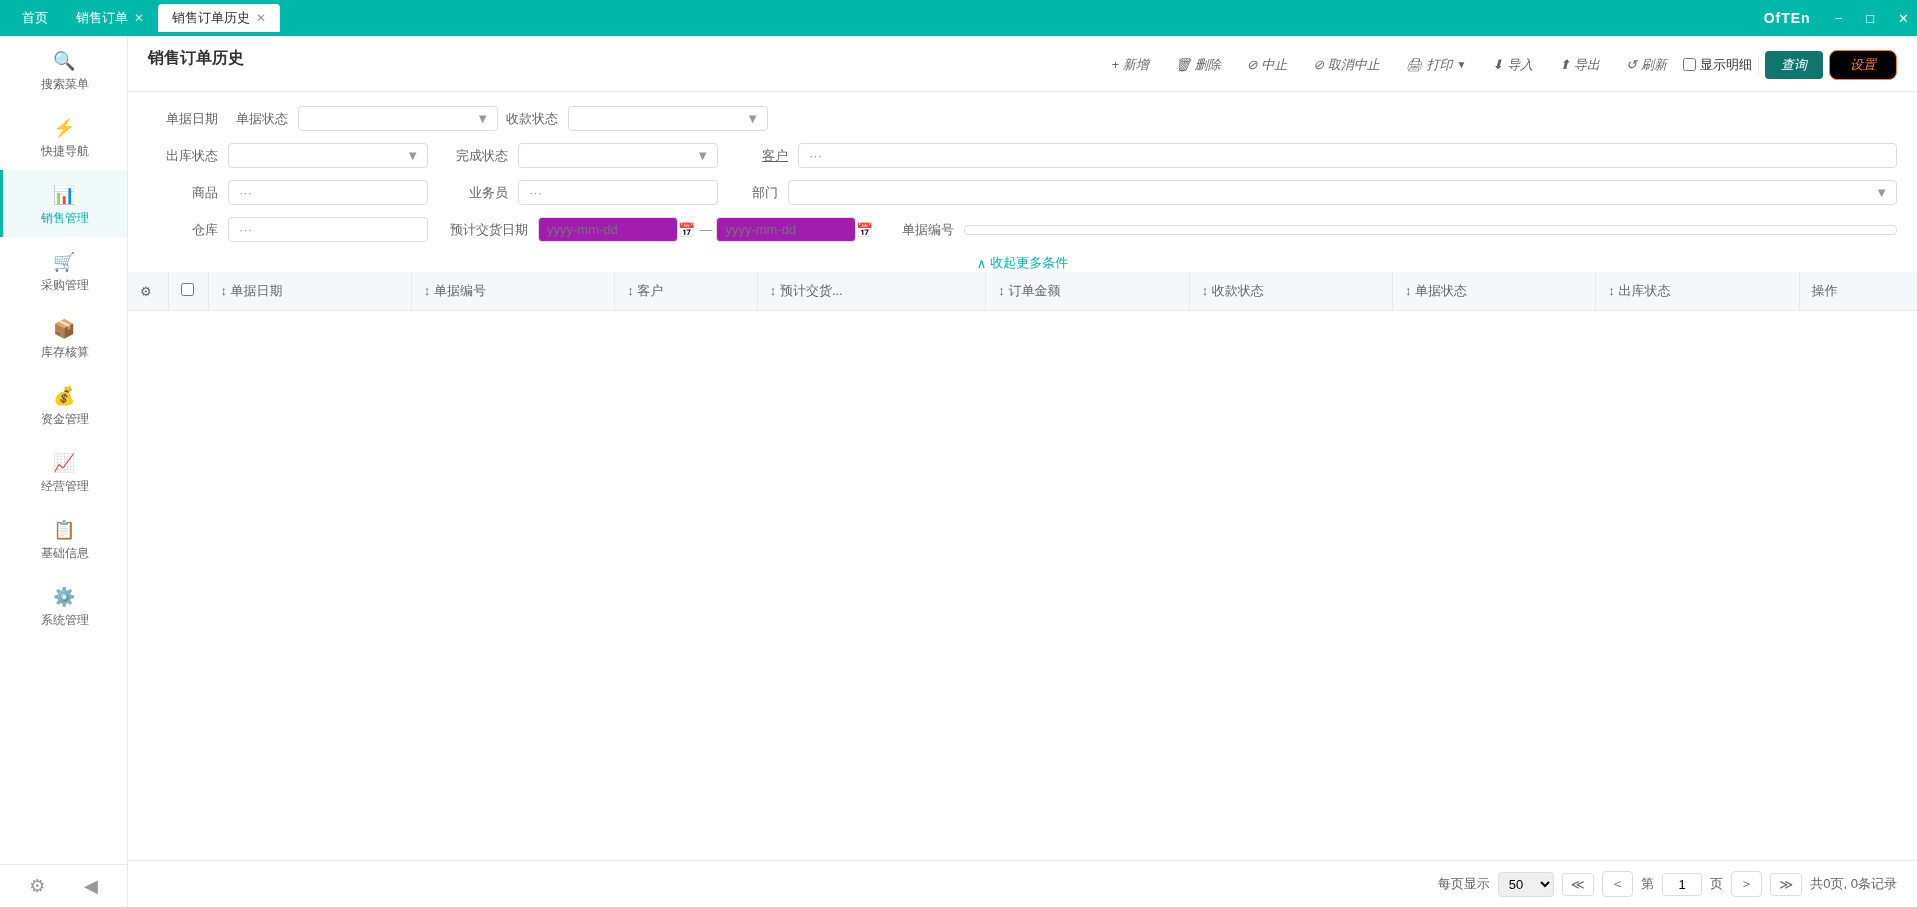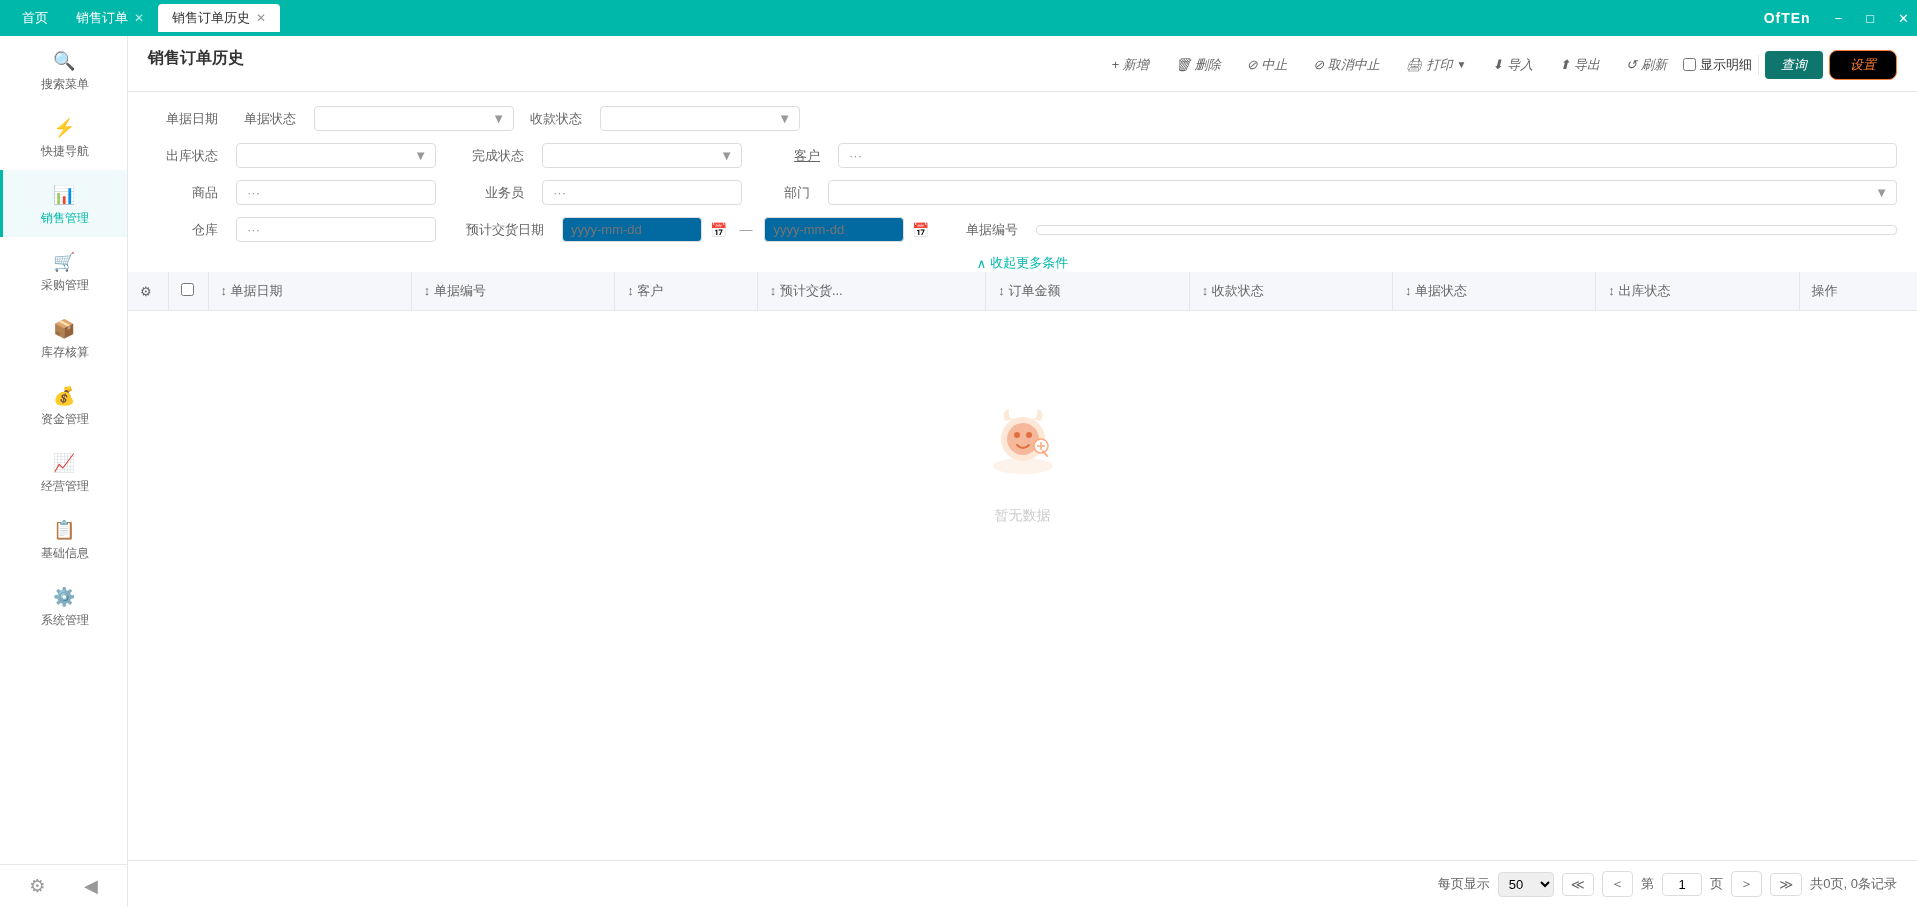--- a/index.html
+++ b/index.html
@@ -119,21 +119,21 @@
       background: #000000;
       color: #ff7c35;
       border: 1px solid #ff7c35;
       border-radius: 8px;
       padding: 5px 20px;
     }
     .filter-row {
       display: flex;
       align-items: center;
       margin-bottom: 12px;
-      gap: 8px;
+      gap: 0;
     }
     .filter-row:last-child { margin-bottom: 0; }
     .filter-label {
       width: 80px;
       color: #666;
       font-size: 13px;
       text-align: right;
       padding-right: 10px;
       flex-shrink: 0;
     }
@@ -182,21 +182,21 @@
       background: #fff;
       cursor: pointer;
       color: #999;
       font-size: 13px;
       min-width: 180px;
     }
     .date-input {
       border: 1px solid #ddd;
       border-radius: 4px;
       padding: 4px 8px;
-      background: #0369a1;
+      background: #a21caf;
       font-size: 13px;
       color: #ccc;
       width: 140px;
     }
     .date-dash { margin: 0 4px; color: #999; }
     .cal-icon { color: #ccc; font-size: 14px; cursor: pointer; }
     .collapse-link {
       display: flex;
       align-items: center;
       justify-content: center;
@@ -495,39 +495,20 @@
             </th>
             <th>
               <span>操作</span>
             </th>
           </tr>
         </thead>
         <tbody>
         </tbody>
       </table>
 
-      <div class="empty-state">
-        <div class="empty-icon">
-          <svg viewBox="0 0 100 100" xmlns="http://www.w3.org/2000/svg" width="100" height="100">
-            <ellipse cx="50" cy="75" rx="30" ry="8" fill="#fde8d8" opacity="0.5"></ellipse>
-            <circle cx="50" cy="48" r="22" fill="#fde8d8"></circle>
-            <circle cx="50" cy="48" r="16" fill="#f5b89a"></circle>
-            <circle cx="44" cy="44" r="3" fill="#e07040"></circle>
-            <circle cx="56" cy="44" r="3" fill="#e07040"></circle>
-            <path d="M44 54 Q50 60 56 54" stroke="#e07040" stroke-width="2" fill="none" stroke-linecap="round"></path>
-            <path d="M32 30 Q28 20 36 18 Q34 28 42 28" fill="#fde8d8"></path>
-            <path d="M68 30 Q72 20 64 18 Q66 28 58 28" fill="#fde8d8"></path>
-            <circle cx="68" cy="55" r="7" fill="#fff" stroke="#fca97a" stroke-width="1.5"></circle>
-            <line x1="64" y1="55" x2="72" y2="55" stroke="#fca97a" stroke-width="1.5"></line>
-            <line x1="68" y1="51" x2="68" y2="59" stroke="#fca97a" stroke-width="1.5"></line>
-            <line x1="70" y1="60" x2="74" y2="65" stroke="#fca97a" stroke-width="2" stroke-linecap="round"></line>
-          </svg>
-        </div>
-        <span>暂无数据</span>
-      </div>
     </div>
 
     <div class="pagination-bar">
       <span>每页显示</span>
       <select class="per-page-select">
         <option>50</option>
         <option>10</option>
         <option>20</option>
         <option>100</option>
       </select>

